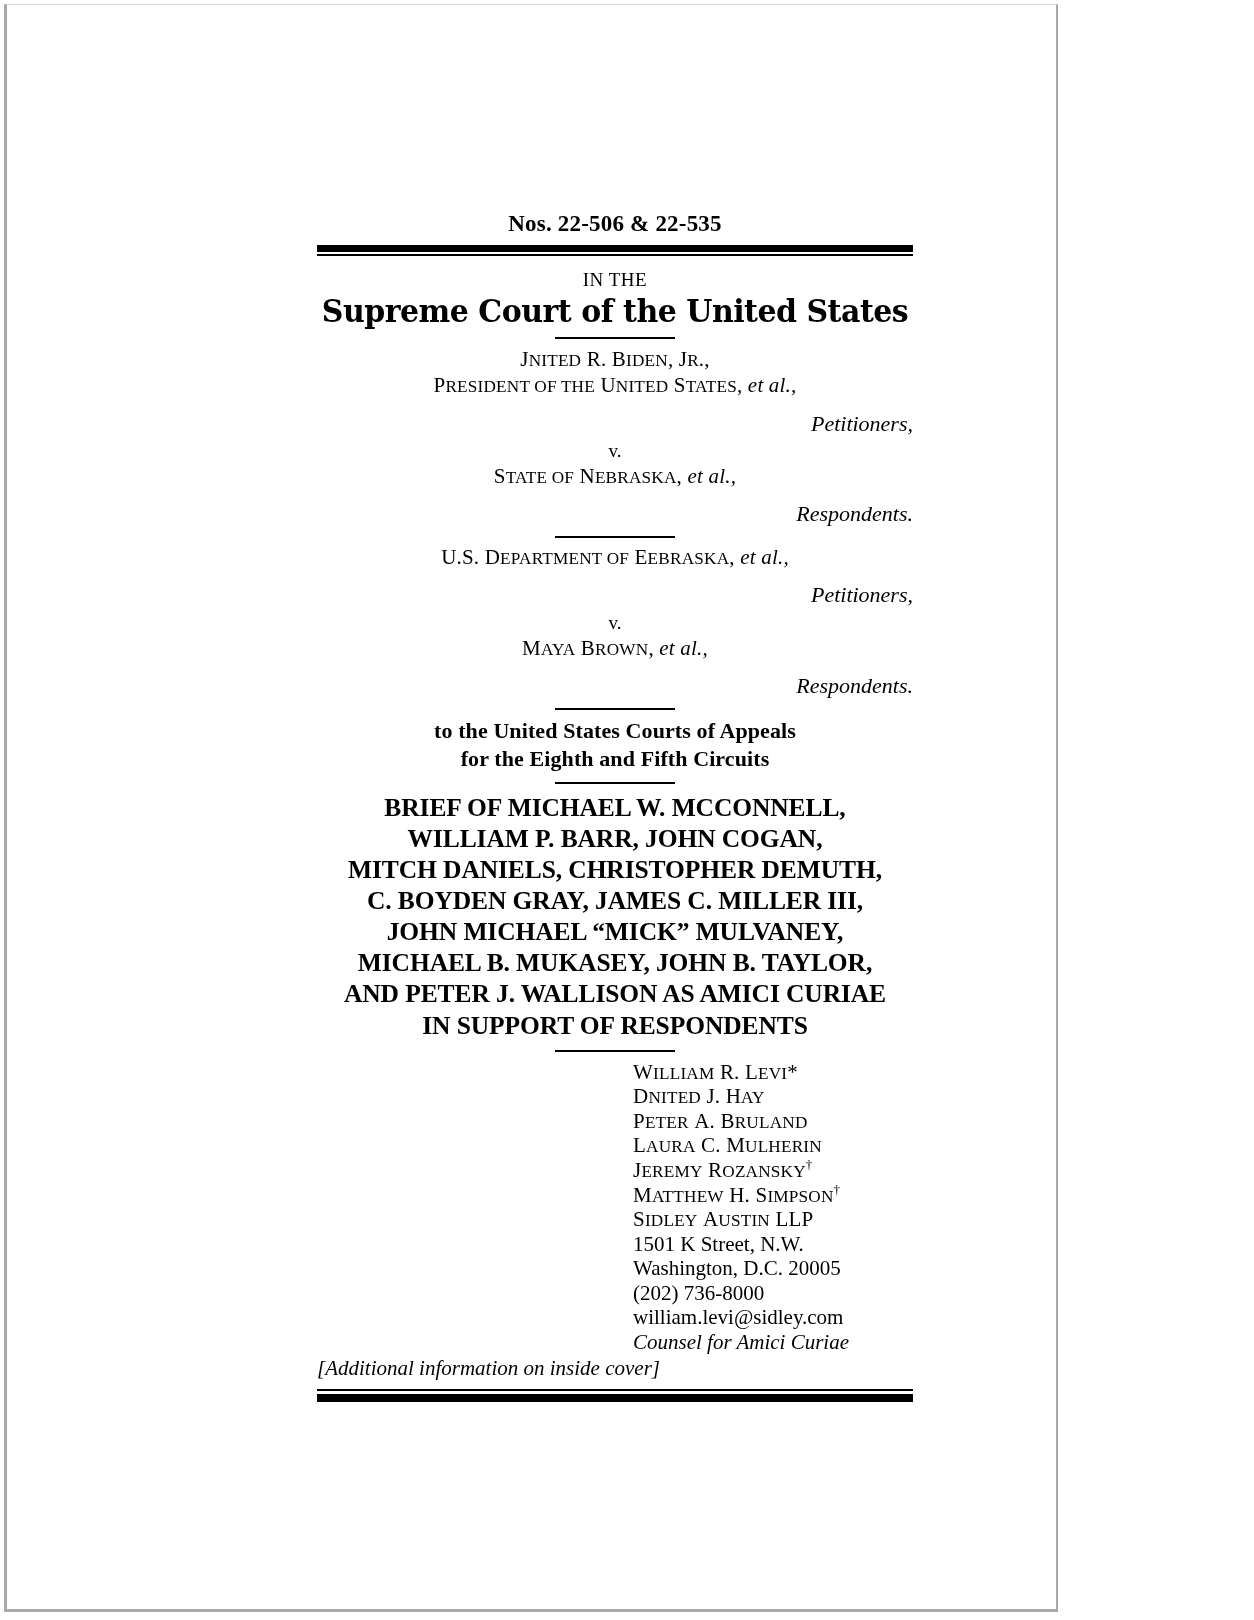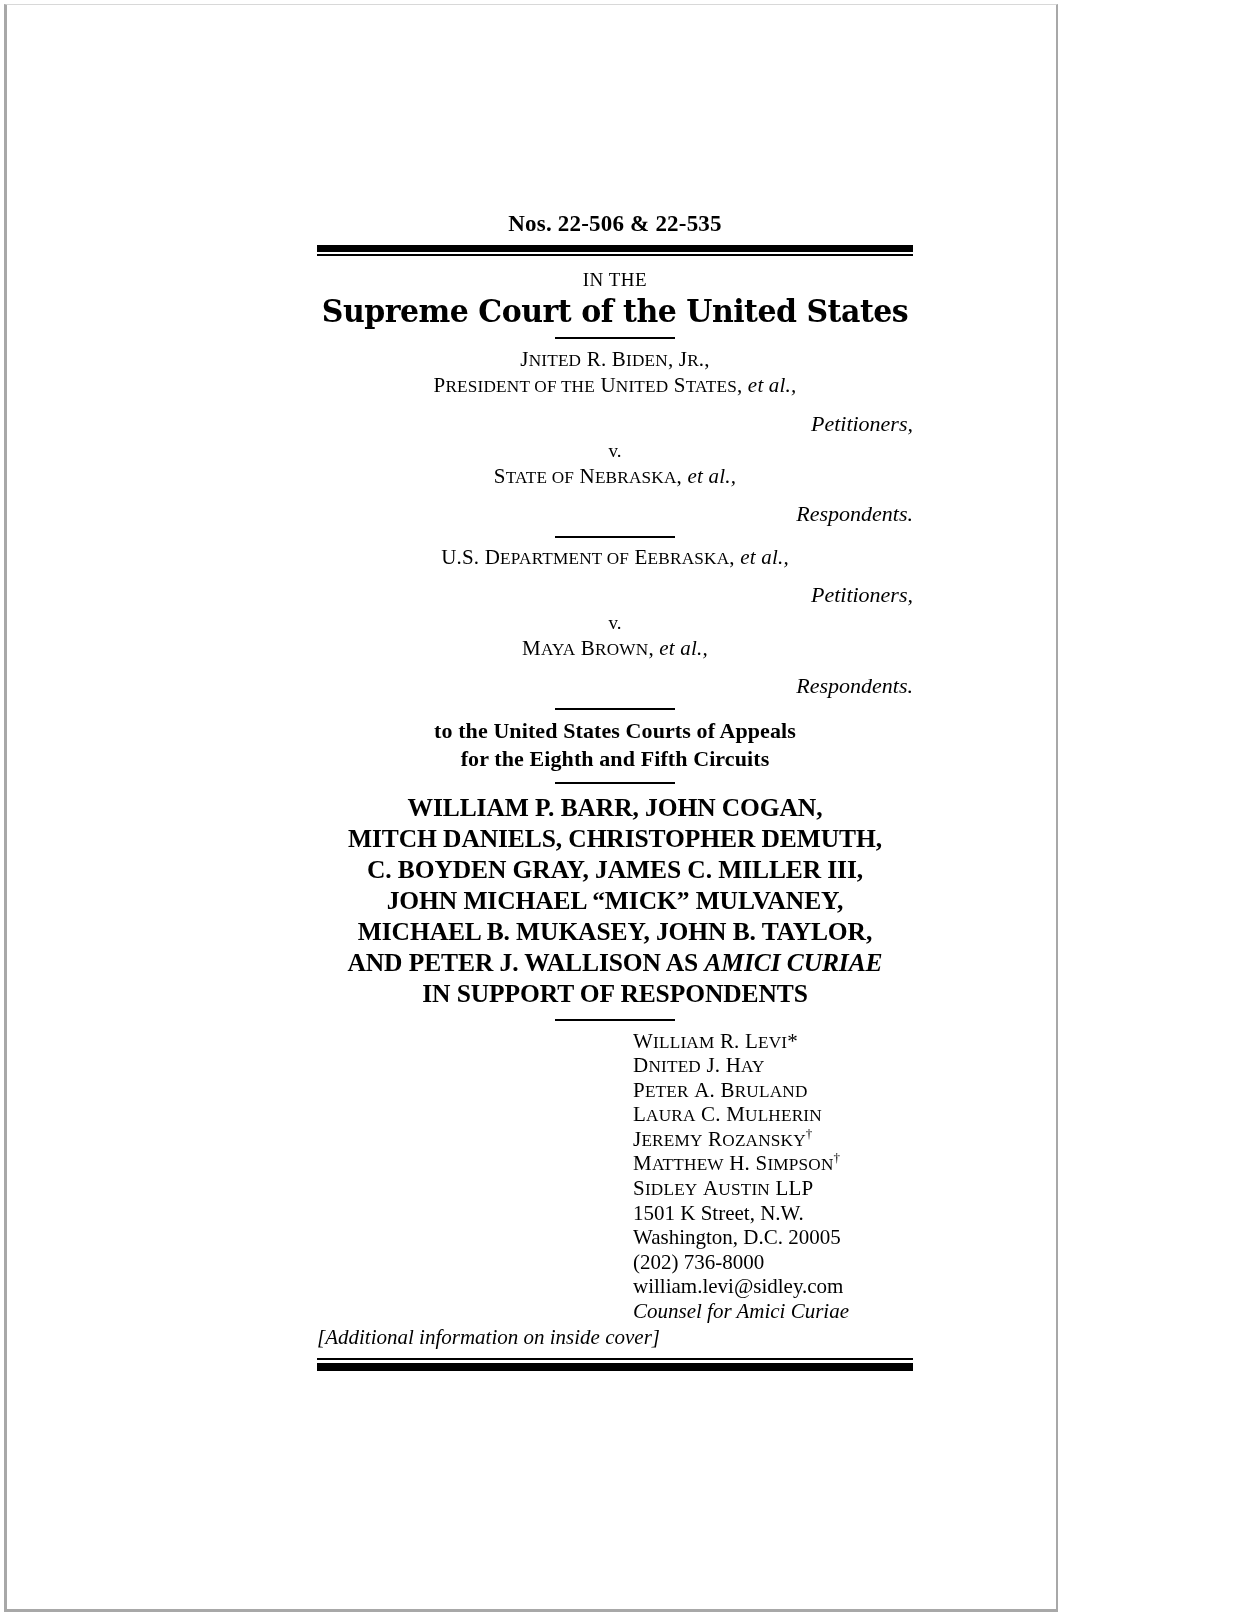--- a/index.html
+++ b/index.html
@@ -141,21 +141,20 @@
   
   .brieftitle {
     text-align: center;
     font-weight: bold;
     font-size: 25.5px;
     line-height: 1.22;
     letter-spacing: -0.1px;
     white-space: nowrap;
   }
   .brieftitle .it {
-    font-style: italic;
   }
 
   
   .counsel {
     margin-left: 316px;
     font-size: 21px;
     line-height: 1.17;
   }
   .counsel .sc {
     font-variant: small-caps;
@@ -223,20 +222,21 @@
     <div class="sep sep-tight"></div>
 
     <div class="writ">
       <div>to the United States Courts of Appeals</div>
       <div>for the Eighth and Fifth Circuits</div>
     </div>
 
     <div class="sep"></div>
 
     <div class="brieftitle">
+      <div>BRIEF OF MICHAEL W. MCCONNELL,</div>
       <div>WILLIAM P. BARR, JOHN COGAN,</div>
       <div>MITCH DANIELS, CHRISTOPHER DEMUTH,</div>
       <div>C. BOYDEN GRAY, JAMES C. MILLER III,</div>
       <div>JOHN MICHAEL “MICK” MULVANEY,</div>
       <div>MICHAEL B. MUKASEY, JOHN B. TAYLOR,</div>
       <div>AND PETER J. WALLISON AS <span class="it">AMICI CURIAE</span></div>
       <div>IN SUPPORT OF RESPONDENTS</div>
     </div>
 
     <div class="sep"></div>

